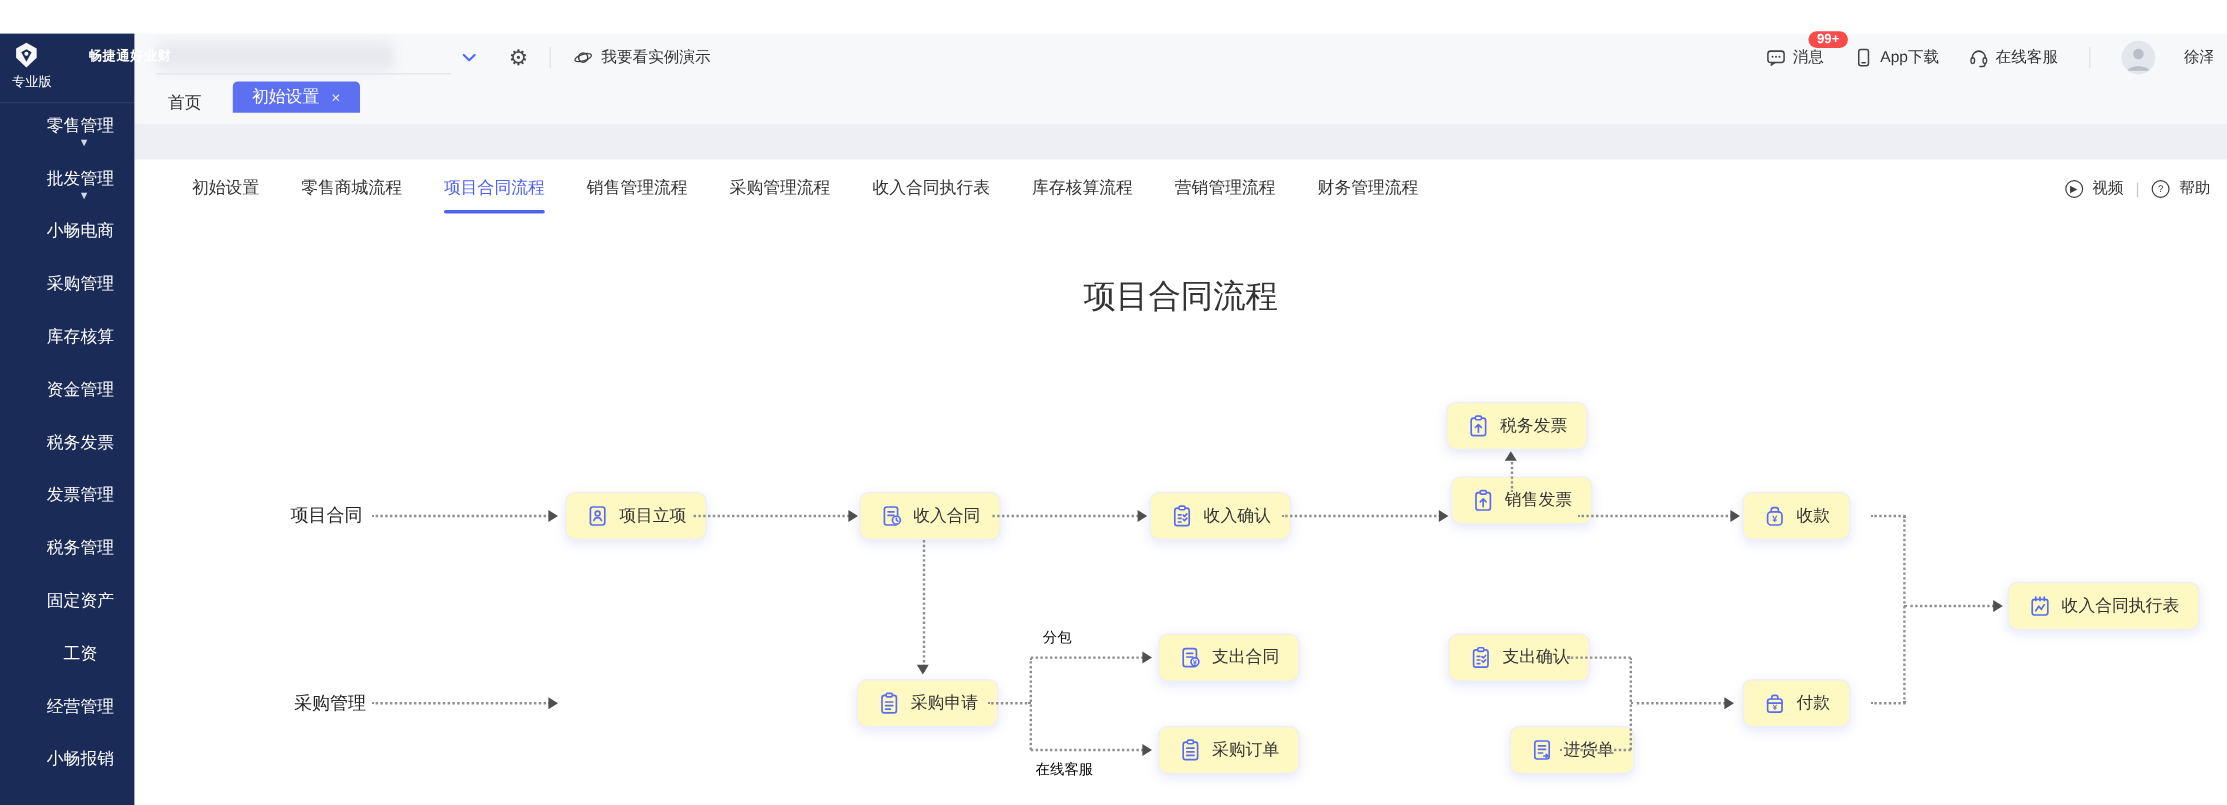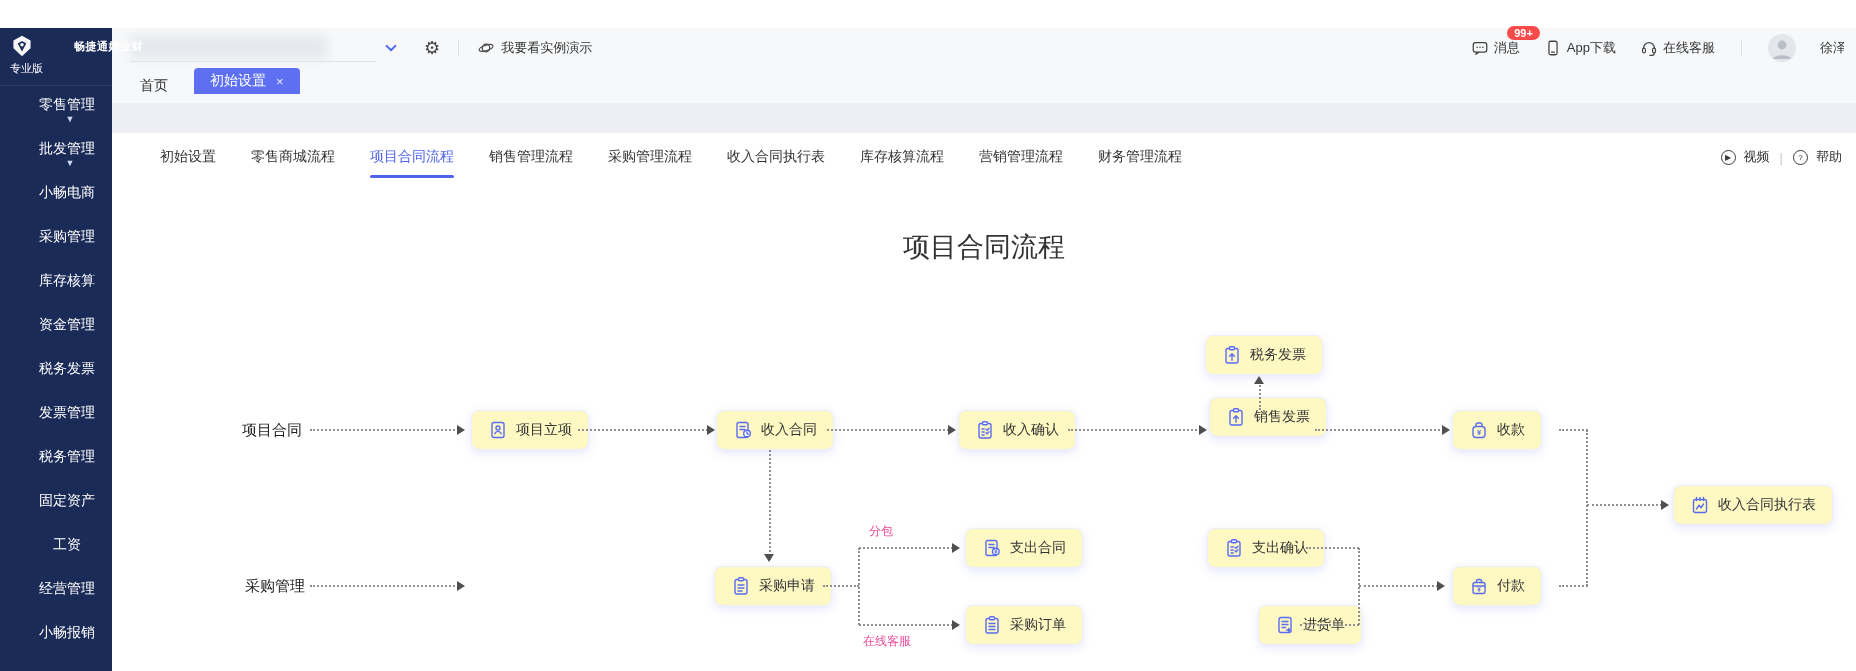--- a/index.html
+++ b/index.html
@@ -61,21 +61,21 @@
 
   
   .diagram { position:absolute; inset:0; }
   .dg-title { position:absolute; top:96px; left:0; width:100%; text-align:center; font-size:27px; color:#333; }
   .lane-label { position:absolute; transform:translateY(-50%); font-size:15px; color:#222; white-space:nowrap; }
   .node { position:absolute; transform:translateY(-50%); height:40px; display:flex; align-items:center; gap:8px;
     padding:0 16px; background:#fef9c3; border:1px solid #eceefb; border-radius:8px; font-size:14px; color:#333;
     box-shadow:0 3px 10px rgba(96,108,240,.16); cursor:pointer; white-space:nowrap; }
   .nicon { width:20px; height:20px; flex:0 0 auto; display:inline-flex; }
   .nicon svg { width:20px; height:20px; }
-  .branch-label { position:absolute; font-size:12px; color:#ec4899; white-space:nowrap; }
+  .branch-label { position:absolute; font-size:12px; color:#000000; white-space:nowrap; }
 
   .ar { position:absolute; height:0; border-top:2px dotted #8f8f8f; }
   .av { position:absolute; width:0; border-left:2px dotted #8f8f8f; }
   .head-r::after { content:""; position:absolute; right:-3px; top:-6px; width:0; height:0;
     border-left:8px solid #4f4f4f; border-top:5px solid transparent; border-bottom:5px solid transparent; }
   .head-d::after { content:""; position:absolute; left:-7px; bottom:-2px; width:0; height:0;
     border-top:8px solid #4f4f4f; border-left:5px solid transparent; border-right:5px solid transparent; }
   .head-u::after { content:""; position:absolute; left:-7px; top:-2px; width:0; height:0;
     border-bottom:8px solid #4f4f4f; border-left:5px solid transparent; border-right:5px solid transparent; }
 </style>

